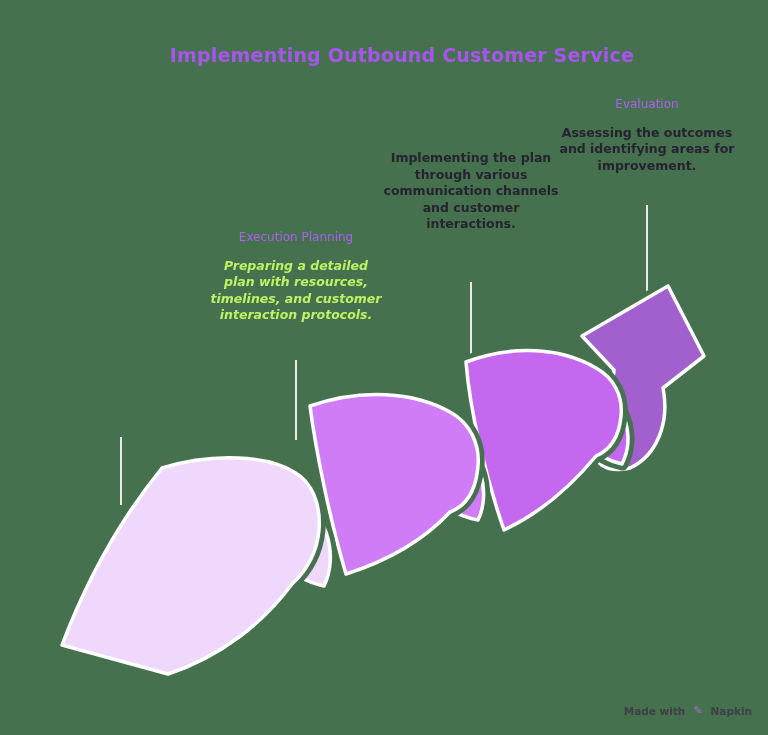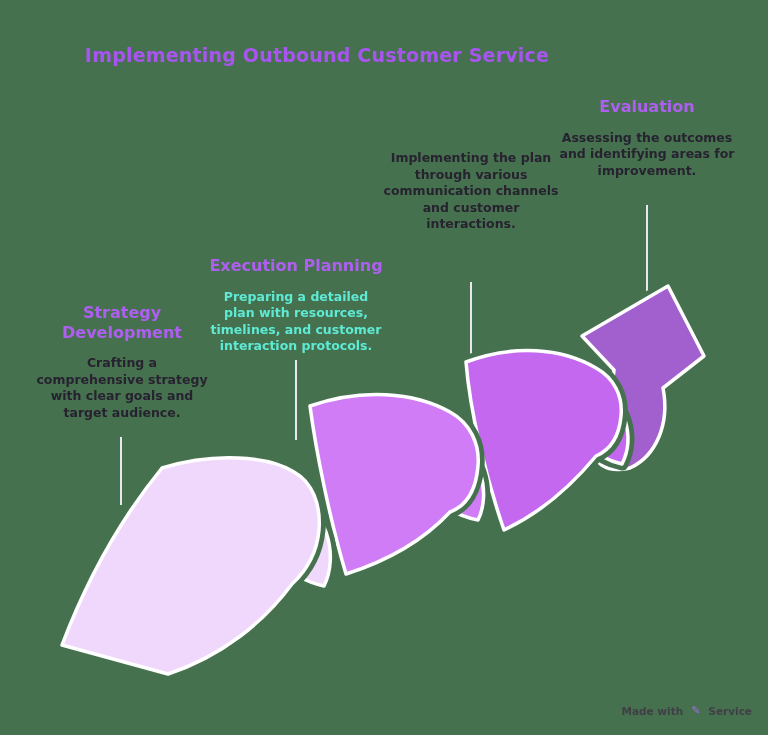--- a/index.html
+++ b/index.html
@@ -2,27 +2,27 @@
 <html><head>
 <meta charset="utf-8">
 <style>
   html,body{margin:0;padding:0;}
   body{font-family:"DejaVu Sans","Liberation Sans",sans-serif;}
   .canvas{position:relative;width:768px;height:735px;overflow:hidden;}
   .ribbon-svg{position:absolute;left:0;top:0;}
   .halo{stroke-width:13;stroke-linejoin:round;}
   .shape{stroke-width:3.5;stroke-linejoin:round;}
   .connector{stroke-width:2;fill:none;}
-  .page-title{position:absolute;left:0;top:44px;width:634px;text-align:center;
+  .page-title{position:absolute;left:0;top:44px;width:634px;text-align:right;
     font-size:19px;font-weight:bold;letter-spacing:.2px;}
   .stage{position:absolute;text-align:center;}
-  .stage-heading{font-size:16px;font-weight:bold;line-height:1.22;margin:0 0 13px 0;}
+  .stage-heading{font-size:12px;font-weight:normal;line-height:1.22;margin:0 0 13px 0;}
   .stage-desc{font-size:12.5px;font-weight:600;line-height:1.32;margin:0;text-align:center;}
   .stage-1{left:34px;top:303px;width:176px;}
-  .stage-2{left:208px;top:230px;width:176px;margin-top:26px;}
+  .stage-2{left:208px;top:230px;width:176px;}
   .stage-3{left:381px;top:150px;width:180px;}
   .stage-4{left:557px;top:97px;width:180px;}
   .watermark{position:absolute;right:16px;bottom:18px;font-size:10.5px;font-weight:600;
     display:flex;align-items:center;gap:8px;}
   .watermark .pen-glyph{font-size:11px;}
 </style>
 </head>
 <body>
 
 <div class="canvas" style="background: rgb(70, 113, 79);">
@@ -51,38 +51,34 @@
     <path class="halo" d="M 346,574 C 330,520 316,452 310,406 C 362,388 414,392 450,412 C 470,423 480,444 478,466 C 476,490 466,506 450,512 C 420,544 384,562 346,574 Z" fill="#d07cf6" stroke="#46714f"></path>
     <path class="shape" d="M 346,574 C 330,520 316,452 310,406 C 362,388 414,392 450,412 C 470,423 480,444 478,466 C 476,490 466,506 450,512 C 420,544 384,562 346,574 Z" fill="#d07cf6" stroke="#ffffff"></path>
 
     <path class="halo" d="M 252,508 C 288,494 316,506 326,532 C 333,552 331,572 324,586 C 288,578 262,550 250,520 Z" fill="#efd8fb" stroke="#46714f"></path>
     <path class="shape" d="M 252,508 C 288,494 316,506 326,532 C 333,552 331,572 324,586 C 288,578 262,550 250,520 Z" fill="#efd8fb" stroke="#ffffff"></path>
 
     <path class="halo" d="M 62,645 L 168,674 C 222,656 264,622 292,584 C 307,570 317,552 319,530 C 321,504 312,482 294,472 C 268,456 215,452 162,468 C 118,522 86,582 62,645 Z" fill="#efd8fb" stroke="#46714f"></path>
     <path class="shape" d="M 62,645 L 168,674 C 222,656 264,622 292,584 C 307,570 317,552 319,530 C 321,504 312,482 294,472 C 268,456 215,452 162,468 C 118,522 86,582 62,645 Z" fill="#efd8fb" stroke="#ffffff"></path>
   </svg>
 
-  <div class="stage stage-1">
-    <div class="stage-heading" style="color: rgb(174, 95, 240);">Strategy Development</div>
-    <div class="stage-desc" style="color: rgb(39, 34, 48);">Crafting a comprehensive strategy with clear goals and target audience.</div>
-  </div>
 
   <div class="stage stage-2">
     <div class="stage-heading" style="color: rgb(174, 95, 240);">Execution Planning</div>
-    <div class="stage-desc" style="color: #5eead4;">Preparing a detailed plan with resources, timelines, and customer interaction protocols.</div>
+    <div class="stage-desc" style="color: #bef264; font-style: italic;">Preparing a detailed plan with resources, timelines, and customer interaction protocols.</div>
   </div>
 
   <div class="stage stage-3">
     <div class="stage-desc" style="color: rgb(39, 34, 48);">Implementing the plan through various communication channels and customer interactions.</div>
   </div>
 
   <div class="stage stage-4">
     <div class="stage-heading" style="color: rgb(174, 95, 240);">Evaluation</div>
     <div class="stage-desc" style="color: rgb(39, 34, 48);">Assessing the outcomes and identifying areas for improvement.</div>
   </div>
 
   <div class="watermark">
     <span style="color: rgb(64, 62, 70);">Made with</span>
     <span class="pen-glyph" style="color: rgb(154, 111, 216);">✎</span>
-    <span style="color: rgb(64, 62, 70);">Service</span>
+    <span style="color: rgb(64, 62, 70);">Napkin</span>
   </div>
 
 </div>
 
 </body></html>

